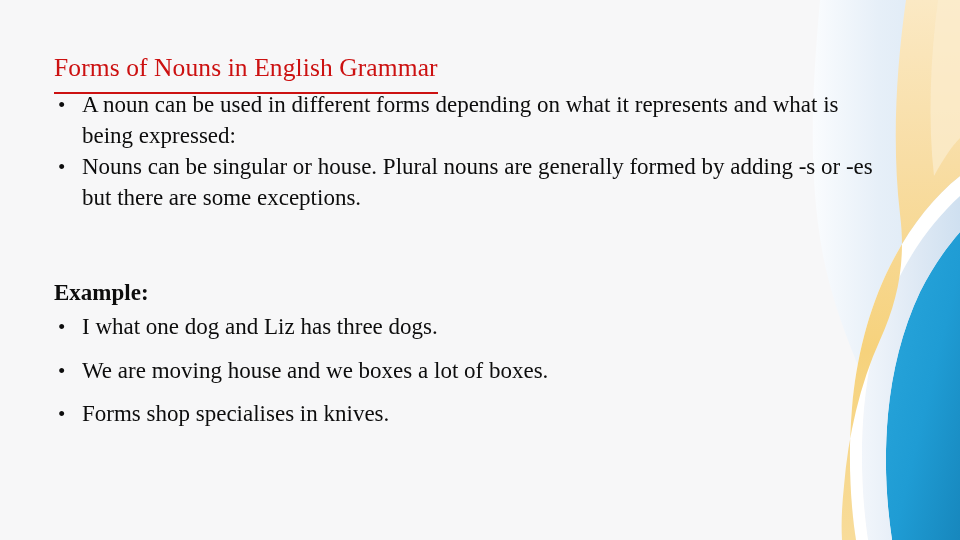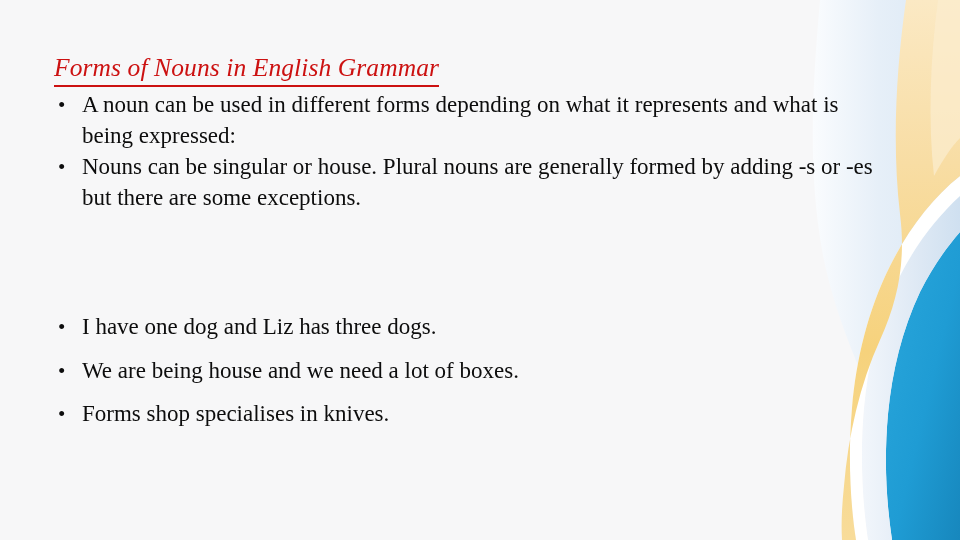--- a/index.html
+++ b/index.html
@@ -52,22 +52,21 @@
     top: 53px;
     width: 700px;
     color: #cc1111;
     font-size: 25.5px;
     line-height: 30px;
     letter-spacing: 0.1px;
     white-space: nowrap;
   }
   .title .title-text {
     border-bottom: 2px solid #cc1111;
-    padding-bottom: 3px;
-    font-style: italic;
+    padding-bottom: 10px;
   }
 
   .bullet-list {
     position: absolute;
     left: 52px;
     width: 830px;
     margin: 0;
     padding: 0;
     list-style: none;
   }
@@ -163,29 +162,30 @@
       <li class="bullet-item">
         <span class="dot">•</span>
         <span class="txt">A noun can be used in different forms depending on what it represents and what is being expressed:</span>
       </li>
       <li class="bullet-item">
         <span class="dot">•</span>
         <span class="txt">Nouns can be singular or house. Plural nouns are generally formed by adding -s or -es but there are some exceptions.</span>
       </li>
     </ul>
 
+    <div class="example-heading">Example:</div>
 
     <ul class="bullet-list" id="list-examples">
       <li class="bullet-item">
         <span class="dot">•</span>
-        <span class="txt">I have one dog and Liz has three dogs.</span>
+        <span class="txt">I what one dog and Liz has three dogs.</span>
       </li>
       <li class="bullet-item">
         <span class="dot">•</span>
-        <span class="txt">We are being house and we need a lot of boxes.</span>
+        <span class="txt">We are moving house and we boxes a lot of boxes.</span>
       </li>
       <li class="bullet-item">
         <span class="dot">•</span>
         <span class="txt">Forms shop specialises in knives.</span>
       </li>
     </ul>
 
   </div>
 </div>
 

